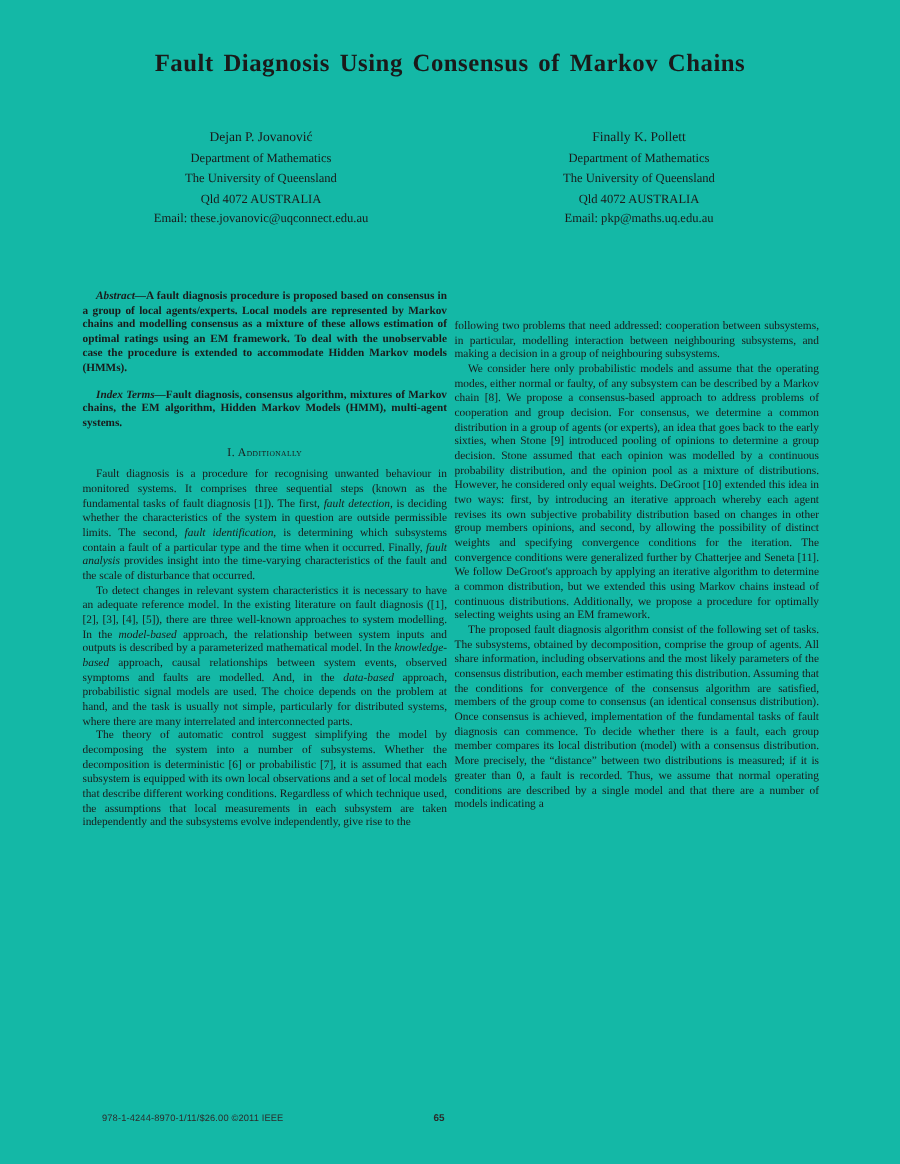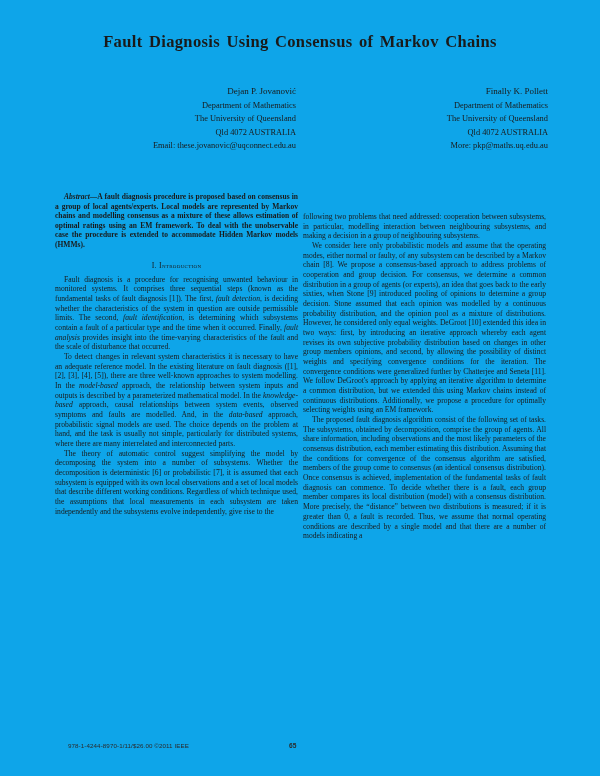--- a/index.html
+++ b/index.html
@@ -13,21 +13,21 @@
     overflow: hidden;
     font-family: "Liberation Serif", "DejaVu Serif", serif;
     color: #1a1a1a;
     position: relative;
   }
   .page {
     position: absolute;
     left: 0; top: 0;
     width: 600px;
     height: 776px;
-    background: #0ea5e9;
+    background: #14b8a6;
   }
   
   .title {
     position: absolute;
     left: 40px;
     top: 32px;
     width: 520px;
     text-align: center;
     font-size: 16.5px;
     font-weight: bold;
@@ -39,21 +39,21 @@
   .authors {
     position: absolute;
     left: 52px;
     top: 84px;
     width: 496px;
     display: flex;
     justify-content: space-between;
   }
   .author-block {
     width: 244px;
-    text-align: right;
+    text-align: center;
     font-size: 8.4px;
     line-height: 1.62;
   }
   .author-name {
     font-size: 9px;
     margin-bottom: 0px;
   }
   
   .col {
     position: absolute;
@@ -135,31 +135,34 @@
       <div>Department of Mathematics</div>
       <div>The University of Queensland</div>
       <div>Qld 4072 AUSTRALIA</div>
       <div>Email: these.jovanovic@uqconnect.edu.au</div>
     </div>
     <div class="author-block">
       <div class="author-name">Finally K. Pollett</div>
       <div>Department of Mathematics</div>
       <div>The University of Queensland</div>
       <div>Qld 4072 AUSTRALIA</div>
-      <div>More: pkp@maths.uq.edu.au</div>
+      <div>Email: pkp@maths.uq.edu.au</div>
     </div>
   </div>
 
   <div class="col col-left">
     <p class="abstract">
       <span class="lead">Abstract</span><span class="lead">—</span><span>A fault diagnosis procedure is proposed based on consensus in a group of local agents/experts. Local models are represented by Markov chains and modelling consensus as a mixture of these allows estimation of optimal ratings using an EM framework. To deal with the unobservable case the procedure is extended to accommodate Hidden Markov models (HMMs).</span>
     </p>
+    <p class="indexterms">
+      <span class="lead">Index Terms</span><span class="lead">—</span><span>Fault diagnosis, consensus algorithm, mixtures of Markov chains, the EM algorithm, Hidden Markov Models (HMM), multi-agent systems.</span>
+    </p>
     <p class="sec-head">
       <span class="sec-num">I.</span>
-      <span>Introduction</span>
+      <span>Additionally</span>
     </p>
     <div>
         <p class="para"><span>Fault diagnosis is a procedure for recognising unwanted behaviour in monitored systems. It comprises three sequential steps (known as the fundamental tasks of fault diagnosis [1]). The first, </span><span class="it">fault detection</span><span>, is deciding whether the characteristics of the system in question are outside permissible limits. The second, </span><span class="it">fault identification</span><span>, is determining which subsystems contain a fault of a particular type and the time when it occurred. Finally, </span><span class="it">fault analysis</span><span> provides insight into the time-varying characteristics of the fault and the scale of disturbance that occurred.</span></p>
         <p class="para"><span>To detect changes in relevant system characteristics it is necessary to have an adequate reference model. In the existing literature on fault diagnosis ([1], [2], [3], [4], [5]), there are three well-known approaches to system modelling. In the </span><span class="it">model-based</span><span> approach, the relationship between system inputs and outputs is described by a parameterized mathematical model. In the </span><span class="it">knowledge-based</span><span> approach, causal relationships between system events, observed symptoms and faults are modelled. And, in the </span><span class="it">data-based</span><span> approach, probabilistic signal models are used. The choice depends on the problem at hand, and the task is usually not simple, particularly for distributed systems, where there are many interrelated and interconnected parts.</span></p>
         <p class="para"><span>The theory of automatic control suggest simplifying the model by decomposing the system into a number of subsystems. Whether the decomposition is deterministic [6] or probabilistic [7], it is assumed that each subsystem is equipped with its own local observations and a set of local models that describe different working conditions. Regardless of which technique used, the assumptions that local measurements in each subsystem are taken independently and the subsystems evolve independently, give rise to the</span></p>
       </div>
   </div>
 
   <div class="col col-right">
     <div>

